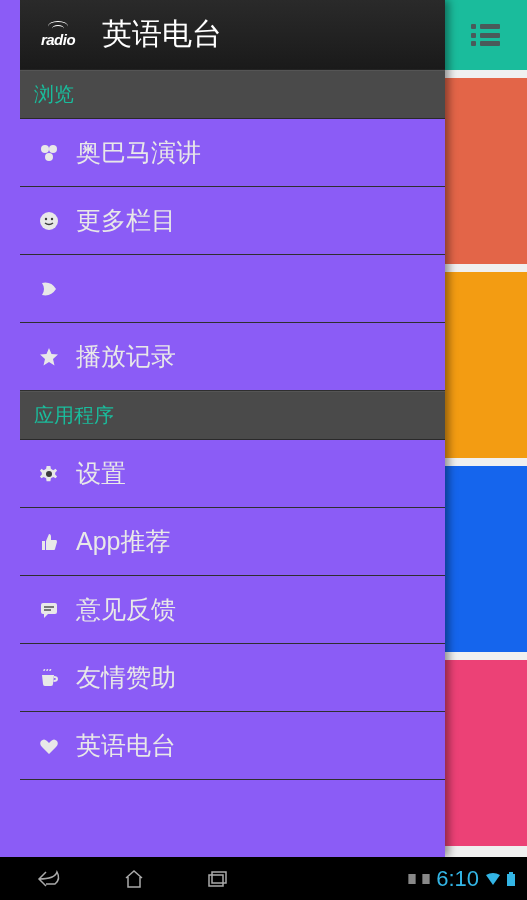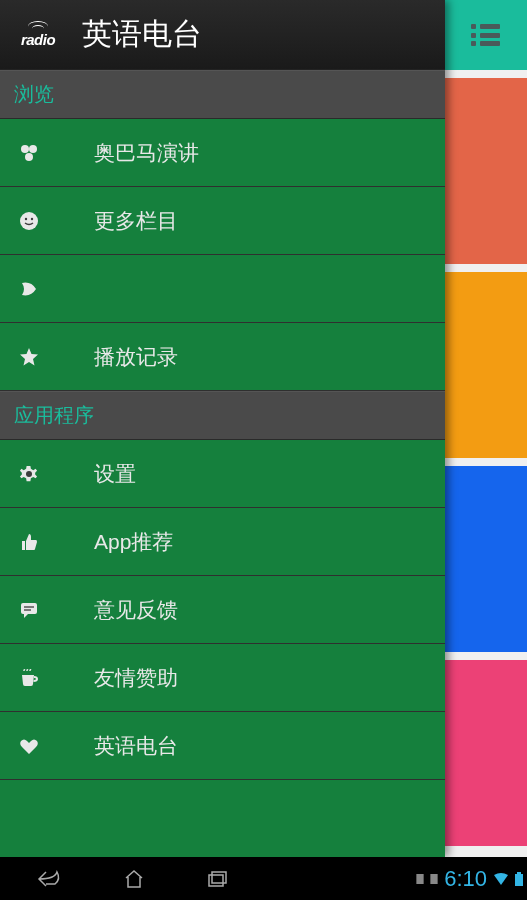--- a/index.html
+++ b/index.html
@@ -15,25 +15,26 @@
     .main-container {
       width: 527px;
       height: 857px;
       position: relative;
       display: flex;
     }
     
     .sidebar-panel {
       width: 445px;
       height: 857px;
-      background: #15803d;
+      background: #8b5cf6;
       display: flex;
       flex-direction: column;
       box-shadow: 4px 0 8px rgba(0,0,0,0.4);
       z-index: 2;
+      padding-left: 20px;
     }
     
     .header {
       height: 70px;
       background: linear-gradient(to bottom, #2a2a2a 0%, #1a1a1a 100%);
       display: flex;
       align-items: center;
       padding-left: 10px;
       border-bottom: 1px solid #222;
     }
@@ -106,22 +107,21 @@
       margin-right: 16px;
       display: flex;
       align-items: center;
       justify-content: center;
       color: #e8e8e8;
       font-size: 20px;
     }
     
     .menu-label {
       color: #e8e8e8;
-      font-size: 21px;
-      margin-left: 38px;
+      font-size: 25px;
     }
     
     .right-panel {
       width: 82px;
       height: 857px;
       position: absolute;
       right: 0;
       top: 0;
       z-index: 1;
     }
@@ -187,21 +187,21 @@
     .nav-btn {
       width: 28px;
       height: 28px;
       display: flex;
       align-items: center;
       justify-content: center;
     }
     
     .nav-status {
       position: absolute;
-      right: 4px;
+      right: 12px;
       display: flex;
       align-items: center;
       gap: 6px;
     }
     
     .nav-time {
       color: #33b5e5;
       font-size: 22px;
       font-family: sans-serif;
     }

